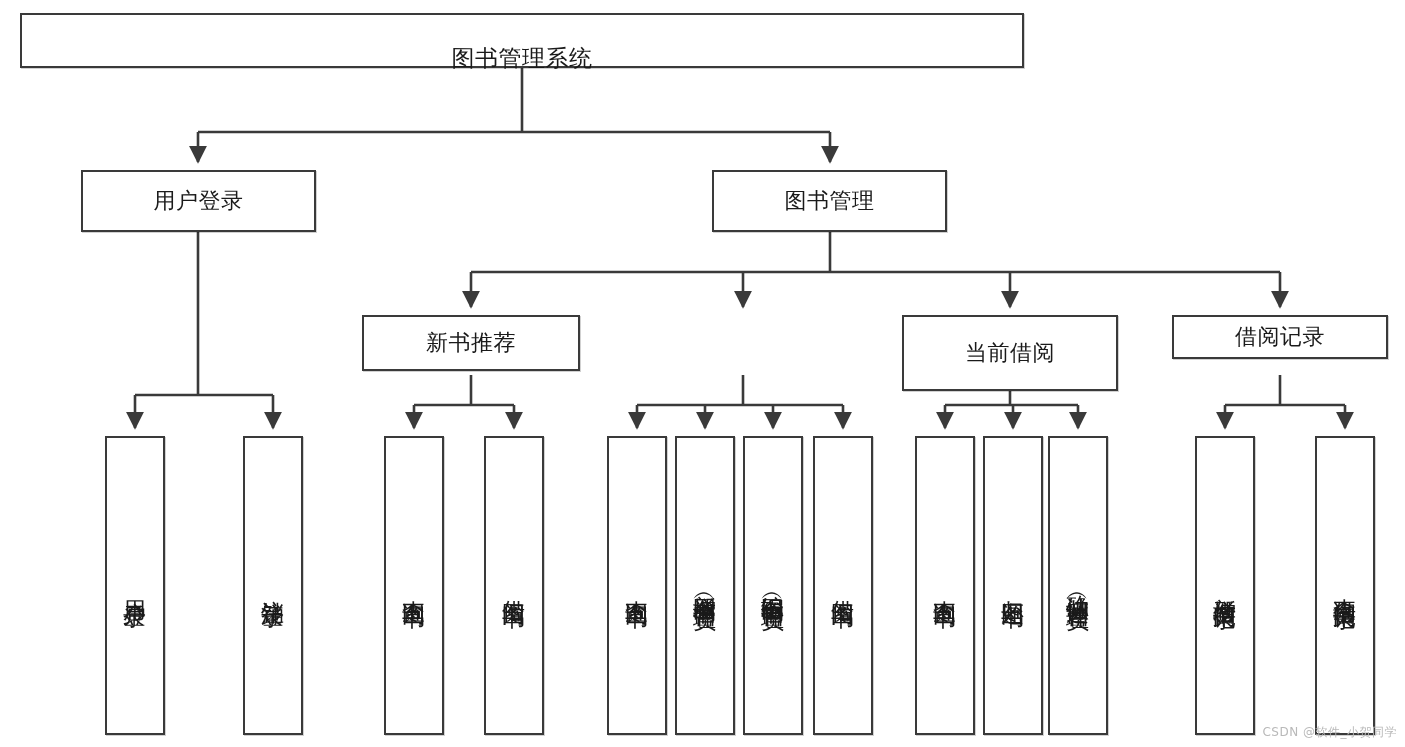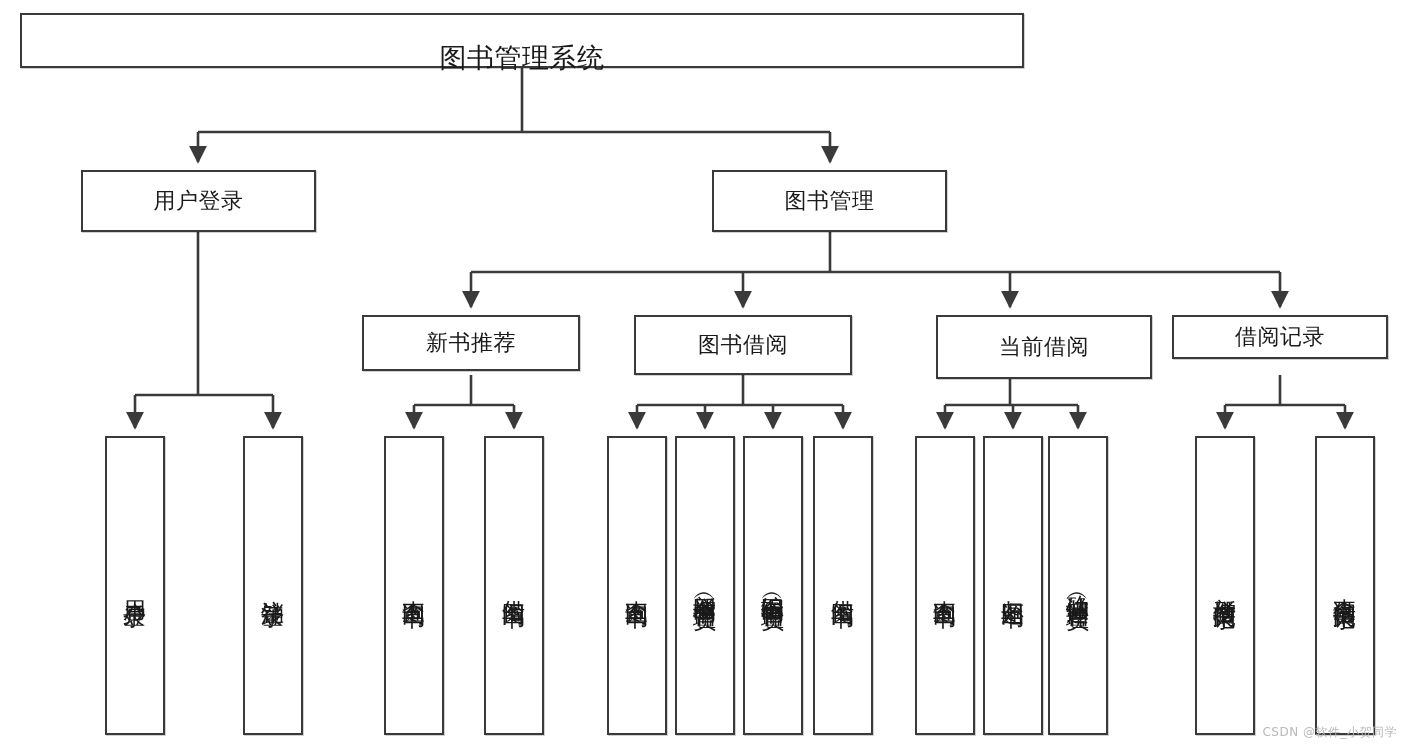--- a/index.html
+++ b/index.html
@@ -42,21 +42,21 @@
     text-align: center;
     line-height: 1.28;
     letter-spacing: 0.5px;
   }
   
   .node.horiz .label {
     writing-mode: horizontal-tb;
     font-size: 22px;
   }
   .node.root .label {
-    font-size: 27px;
+    font-size: 23px;
     margin-top: 36px;
   }
   
   .node.vert {
     align-items: center;
     justify-content: center;
     padding: 4px 0;
   }
   .node.vert .label {
     writing-mode: vertical-rl;
@@ -140,24 +140,21 @@
   <div class="node horiz" style="left:81px; top:170px; width:235px; height:62px;">
     <span class="label">用户登录</span>
   </div>
   <div class="node horiz" style="left:712px; top:170px; width:235px; height:62px;justify-content:center;">
     <span class="label">图书管理</span>
   </div>
 
   <div class="node horiz" style="left:362px; top:315px; width:218px; height:56px;">
     <span class="label">新书推荐</span>
   </div>
-  <div class="node horiz" style="left:634px; top:315px; width:218px; height:60px;">
-    <span class="label">图书借阅</span>
-  </div>
-  <div class="node horiz" style="left:936px; top:315px; width:216px; height:64px;">
+  <div class="node horiz" style="left:902px; top:315px; width:216px; height:76px;">
     <span class="label">当前借阅</span>
   </div>
   <div class="node horiz" style="left:1172px; top:315px; width:216px; height:44px;">
     <span class="label">借阅记录</span>
   </div>
 
   <div class="node vert" style="left:105px; top:436px; width:60px; height:299px;">
     <span class="label">用户登录</span>
   </div>
   <div class="node vert" style="left:243px; top:436px; width:60px; height:299px;">

